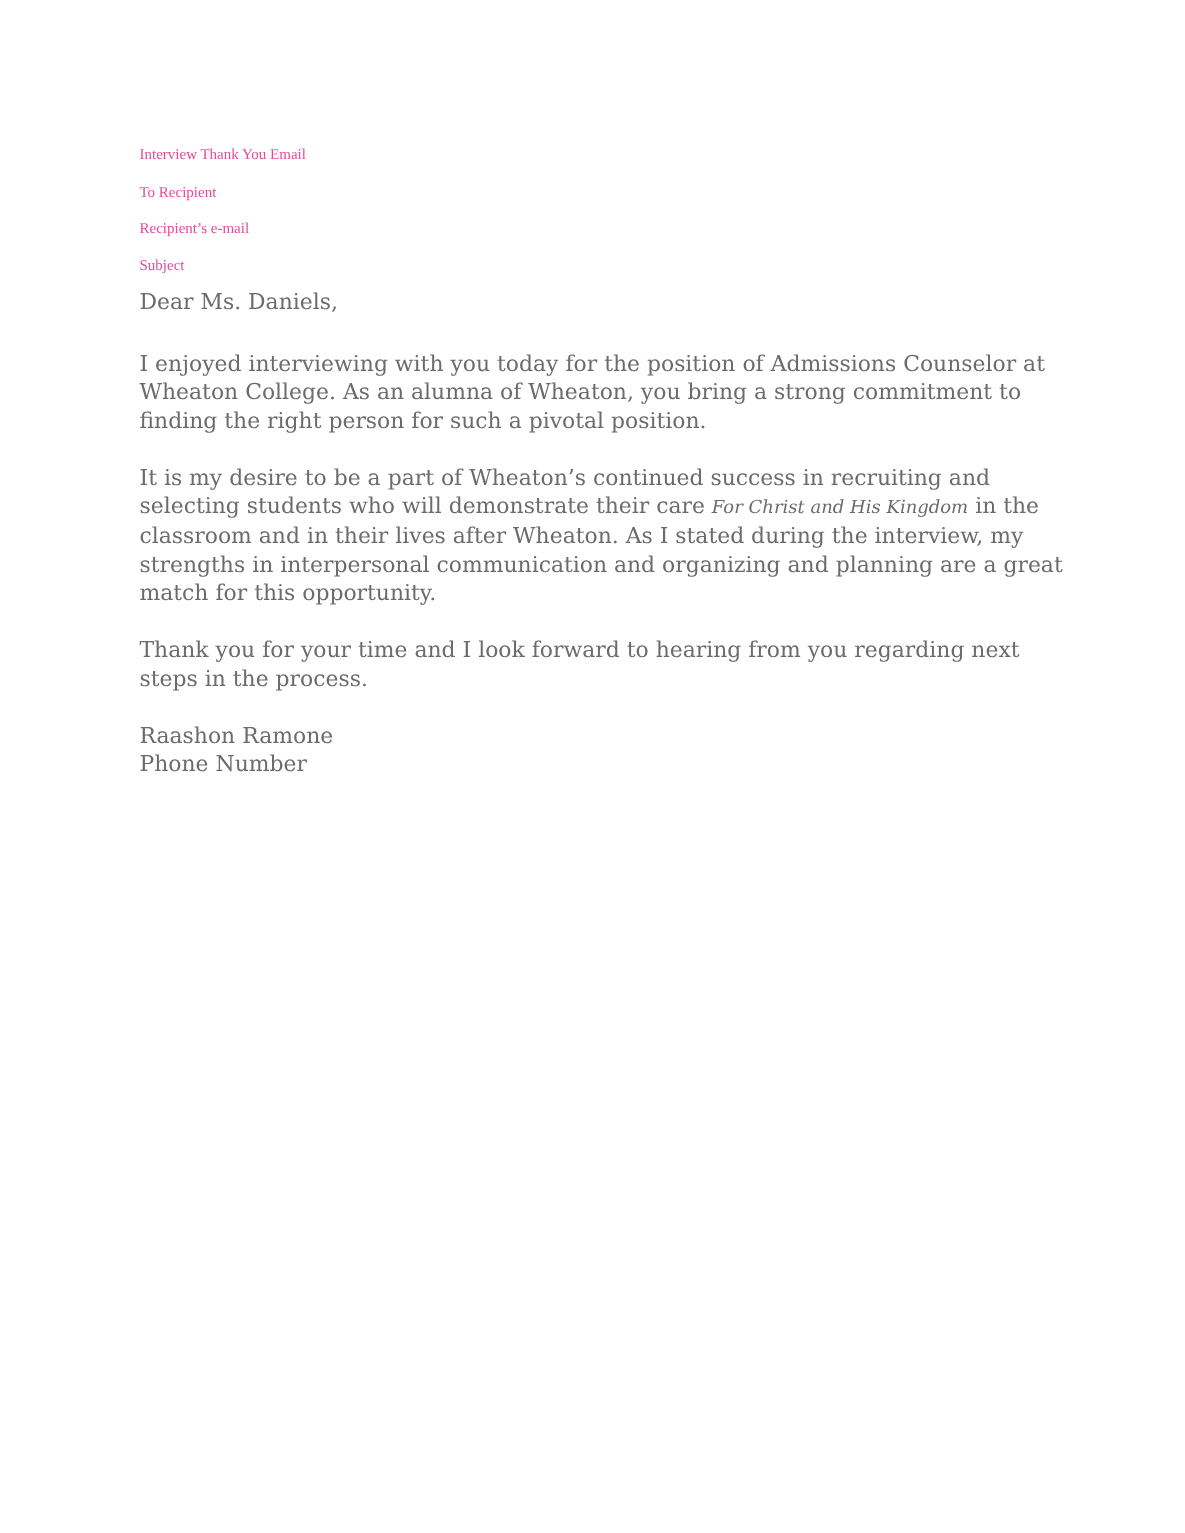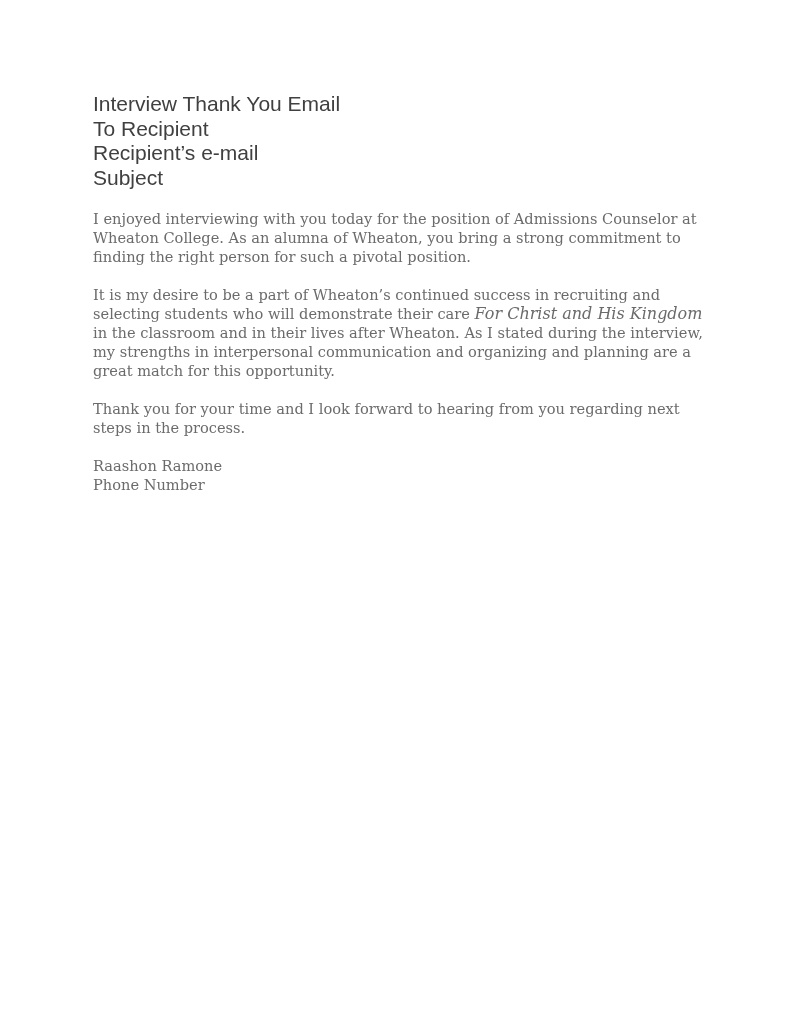--- a/index.html
+++ b/index.html
@@ -1,33 +1,34 @@
 <!DOCTYPE html>
 <html><head>
   <meta charset="utf-8">
   <style>
     html, body { margin: 0; padding: 0; background: #ffffff; }
     body { width: 790px; height: 1022px; position: relative; overflow: hidden; }
     .page { position: absolute; left: 93px; top: 92px; width: 620px; }
-    .hdr { font-family: Liberation Sans, sans-serif; font-size: 21px; color: #404040; line-height: 24.6px; white-space: nowrap; }
+    .hdr { font-family: Liberation Serif, serif; font-size: 10px; color: #ec4899; line-height: 24.6px; white-space: nowrap; }
     .body-text { font-family: "DejaVu Serif", serif; font-size: 14.6px; color: #6b6b6b; line-height: 19px; }
     .greeting { font-family: "DejaVu Serif", serif; font-size: 14.6px; color: #6b6b6b; line-height: 24px; white-space: nowrap; }
     p { margin: 0; }
     .para { margin-top: 19px; }
-    .motto { font-style: italic; font-size: 16px; }
+    .motto { font-style: italic; font-size: 12px; }
   </style>
 </head>
 <body>
 
 <div class="page">
   <div class="hdr">Interview Thank You Email</div>
   <div class="hdr">To Recipient</div>
   <div class="hdr">Recipient’s e-mail</div>
   <div class="hdr">Subject</div>
 
+  <div class="greeting">Dear Ms. Daniels,</div>
 
   <p class="body-text para" style="">I enjoyed interviewing with you today for the position of Admissions Counselor at Wheaton College. As an alumna of Wheaton, you bring a strong commitment to finding the right person for such a pivotal position.</p>
 
   <p class="body-text para"><span>It is my desire to be a part of Wheaton’s continued success in recruiting and selecting students who will demonstrate their care </span><span class="motto">For Christ and His Kingdom</span><span> in the classroom and in their lives after Wheaton. As I stated during the interview, my strengths in interpersonal communication and organizing and planning are a great match for this opportunity.</span></p>
 
   <p class="body-text para">Thank you for your time and I look forward to hearing from you regarding next steps in the process.</p>
 
 
   <p class="body-text para">Raashon Ramone</p>
   <p class="body-text">Phone Number</p>

